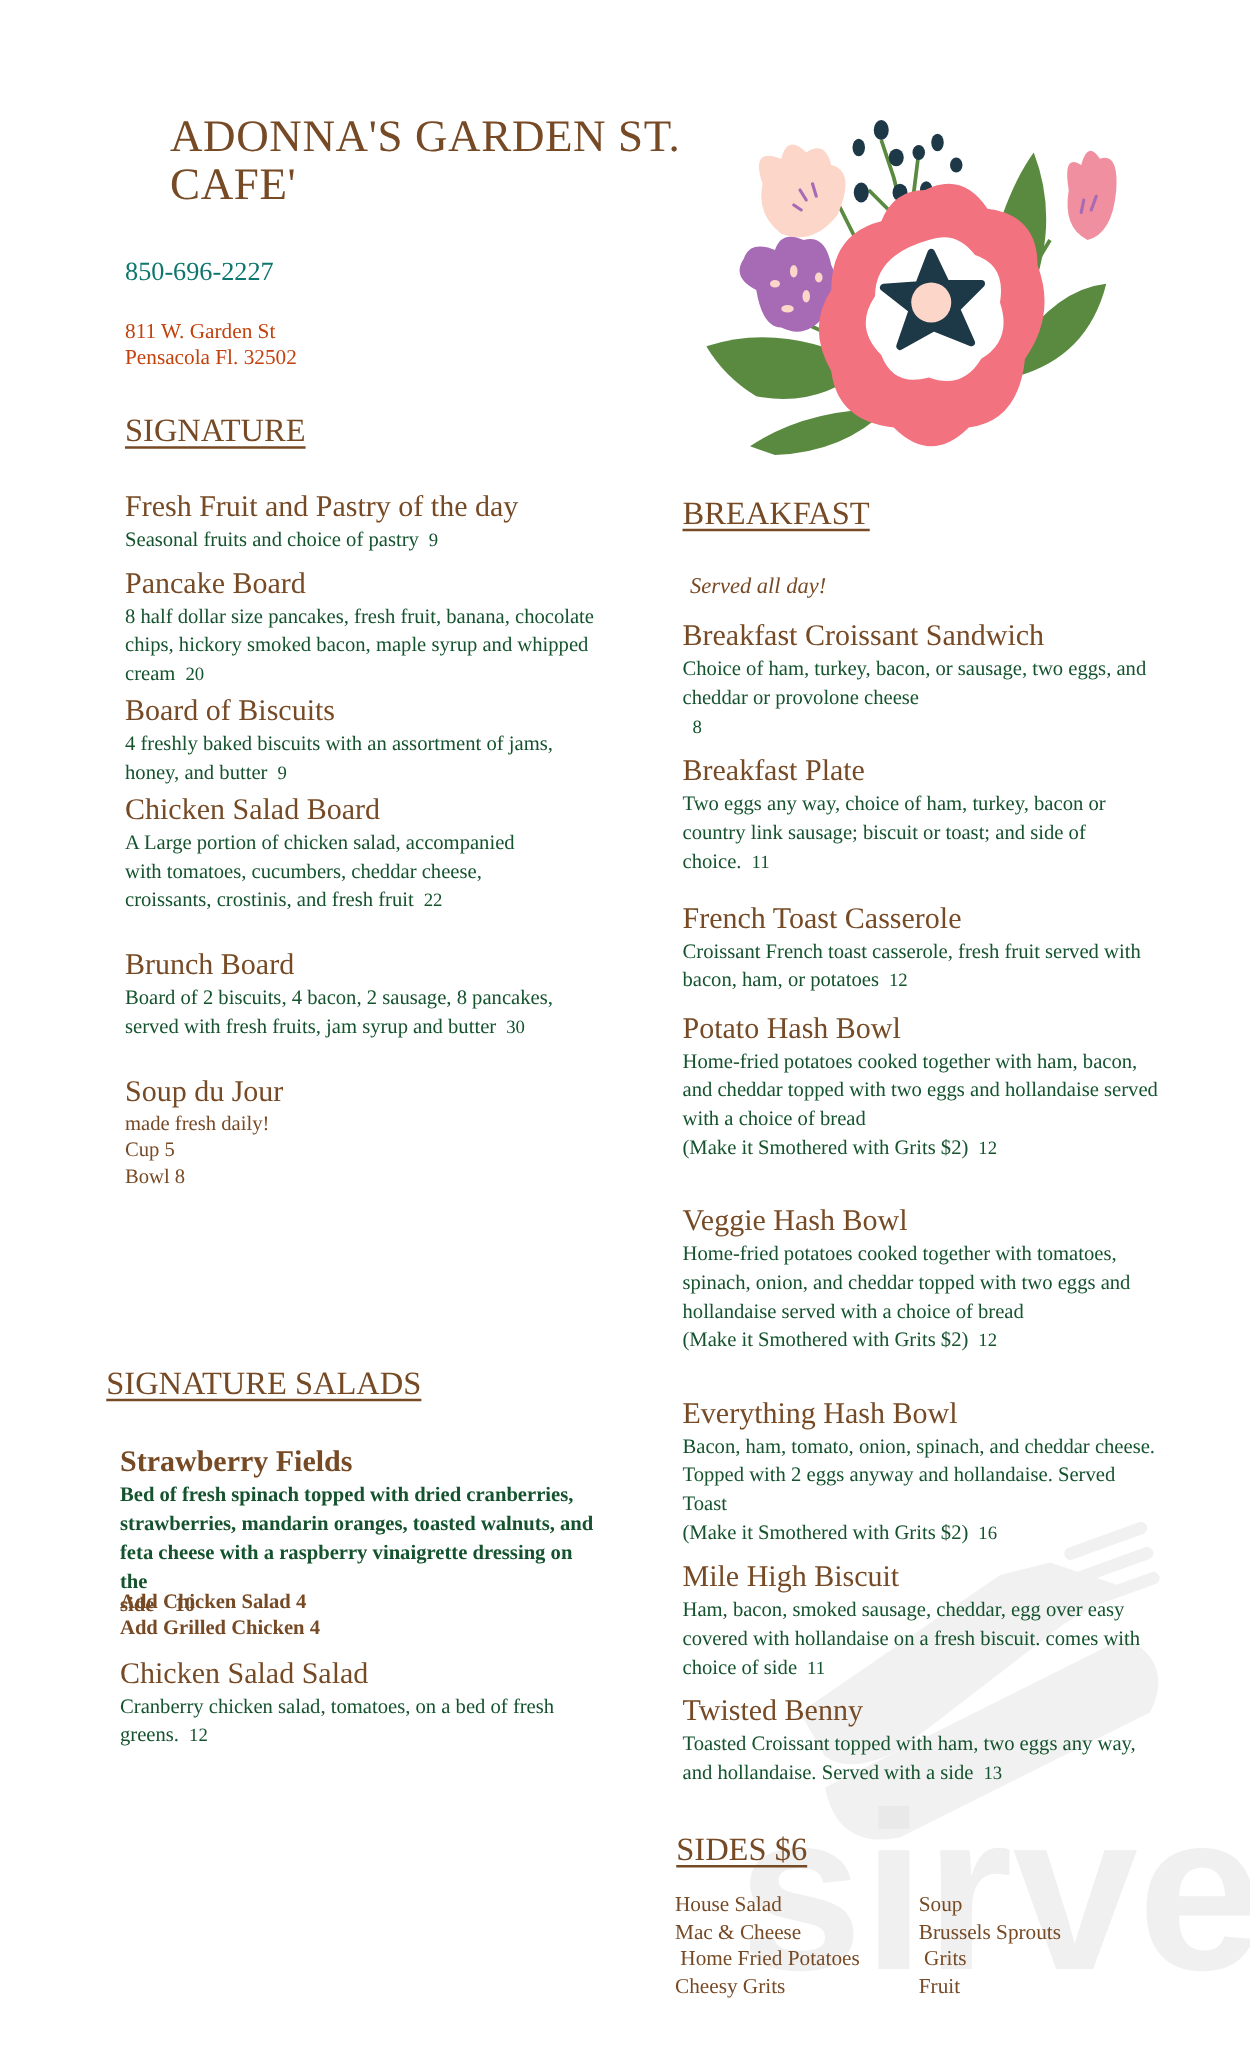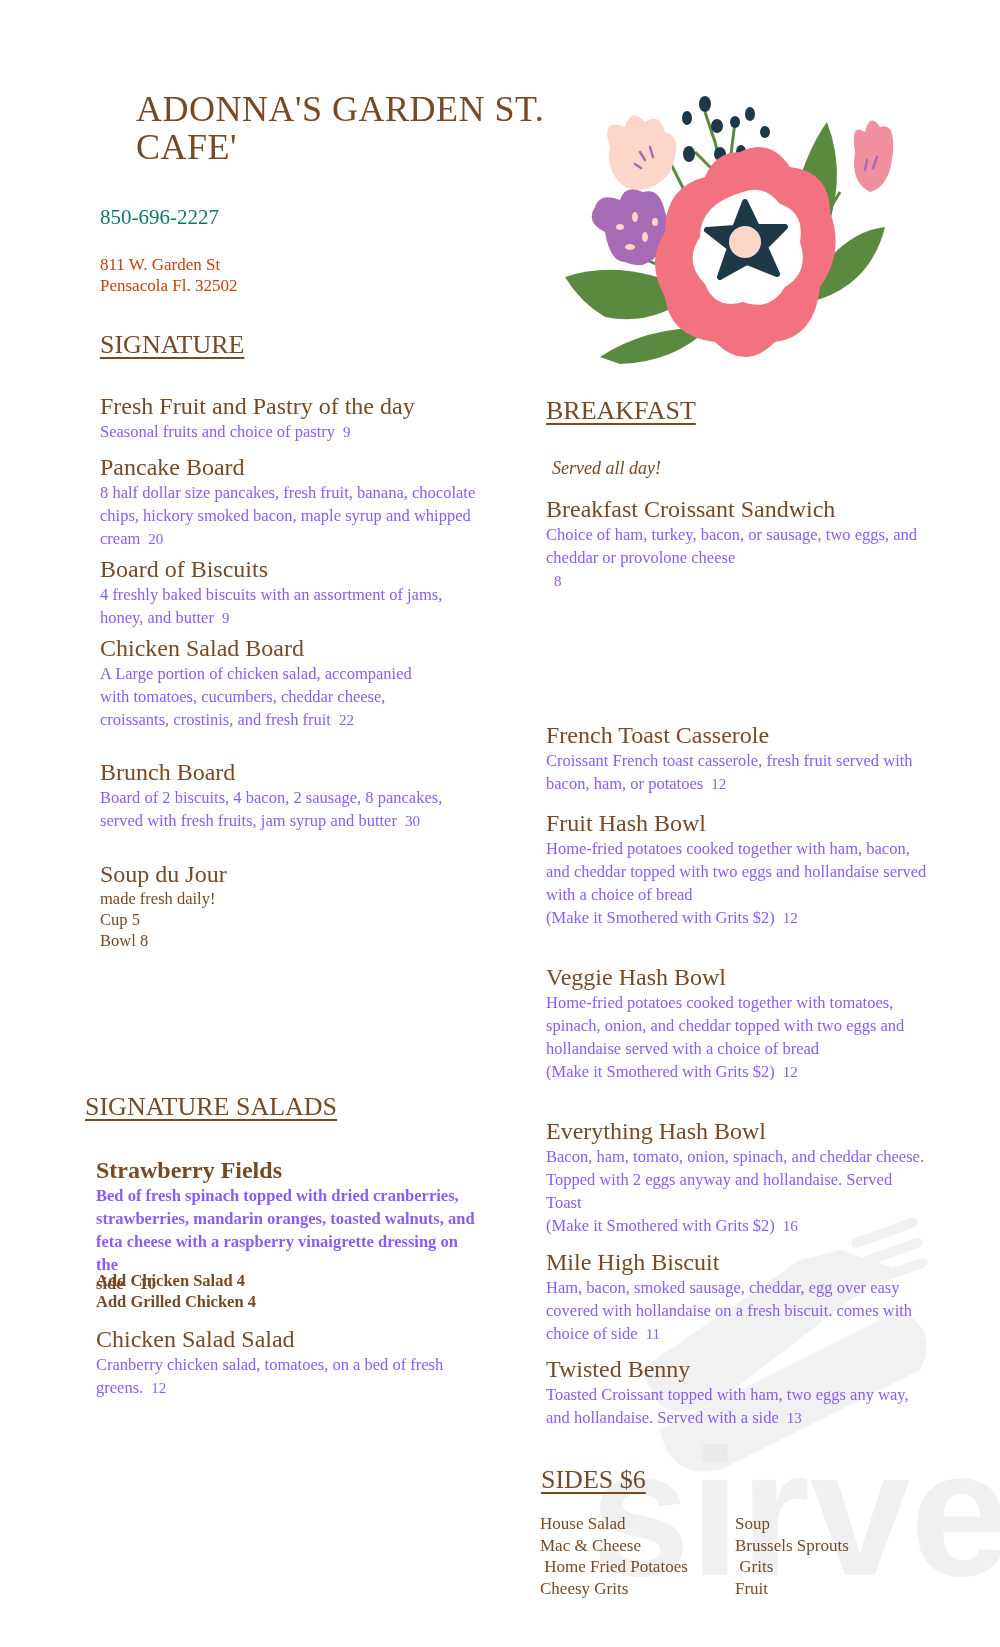--- a/index.html
+++ b/index.html
@@ -8,21 +8,21 @@
       font-family: "Liberation Serif", "DejaVu Serif", serif;
       color: #774a26;
     }
     .abs { position: absolute; }
     .title { font-size: 36px; line-height: 38px; letter-spacing: 0.5px; color: #774a26; margin-left: 36px; }
     .phone { font-size: 21px; color: #0f766e; }
     .addr { font-size: 17px; line-height: 21px; color: #c2410c; }
     .section-heading { font-size: 26px; text-decoration: underline; text-underline-offset: 4px; text-decoration-thickness: 1.5px; color: #774a26; }
     .item { position: absolute; }
     .item-name { font-size: 24px; line-height: 24px; margin-bottom: 2px; color: #774a26; }
-    .item-desc { font-size: 16.5px; line-height: 23px; color: #8b5cf6; }
+    .item-desc { font-size: 16.5px; line-height: 23px; color: #14532d; }
     .item-desc .price { margin-left: 8px; font-size: 15px; }
     .italic-note { font-style: italic; font-size: 18px; }
     .extra-line { font-size: 16.5px; line-height: 21px; }
     .sides-grid { position: absolute; font-size: 17px; line-height: 21.5px; }
     .sides-col { position: absolute; top: 0; white-space: nowrap; }
     .watermark { position: absolute; pointer-events: none; }
   </style>
 </head>
 <body>
 
@@ -158,29 +158,31 @@
 
 <div class="abs section-heading" style="left:546px; top:396px;">BREAKFAST</div>
 <div class="abs italic-note" style="left:552px; top:458px;">Served all day!</div>
 
 <div class="item" style="left:546px; top:497px; width:385px;">
   <div class="item-name">Breakfast Croissant Sandwich</div>
   <div class="item-desc"><span>Choice of ham, turkey, bacon, or sausage, two eggs, and cheddar or provolone cheese</span><br><span class="price">8</span></div>
 </div>
 
 <div class="item" style="left:546px; top:605px; width:355px;">
+  <div class="item-name">Breakfast Plate</div>
+  <div class="item-desc"><span>Two eggs any way, choice of ham, turkey, bacon or country link sausage; biscuit or toast; and side of choice.</span><span class="price">11</span></div>
 </div>
 
 <div class="item" style="left:546px; top:723px; width:385px;">
   <div class="item-name">French Toast Casserole</div>
   <div class="item-desc"><span>Croissant French toast casserole, fresh fruit served with bacon, ham, or potatoes</span><span class="price">12</span></div>
 </div>
 
 <div class="item" style="left:546px; top:811px; width:385px;">
-  <div class="item-name">Fruit Hash Bowl</div>
+  <div class="item-name">Potato Hash Bowl</div>
   <div class="item-desc">Home-fried potatoes cooked together with ham, bacon, and cheddar topped with two eggs and hollandaise served with a choice of bread</div>
   <div class="item-desc"><span>(Make it Smothered with Grits $2)</span><span class="price">12</span></div>
 </div>
 
 <div class="item" style="left:546px; top:965px; width:390px;">
   <div class="item-name">Veggie Hash Bowl</div>
   <div class="item-desc">Home-fried potatoes cooked together with tomatoes, spinach, onion, and cheddar topped with two eggs and hollandaise served with a choice of bread</div>
   <div class="item-desc"><span>(Make it Smothered with Grits $2)</span><span class="price">12</span></div>
 </div>
 

